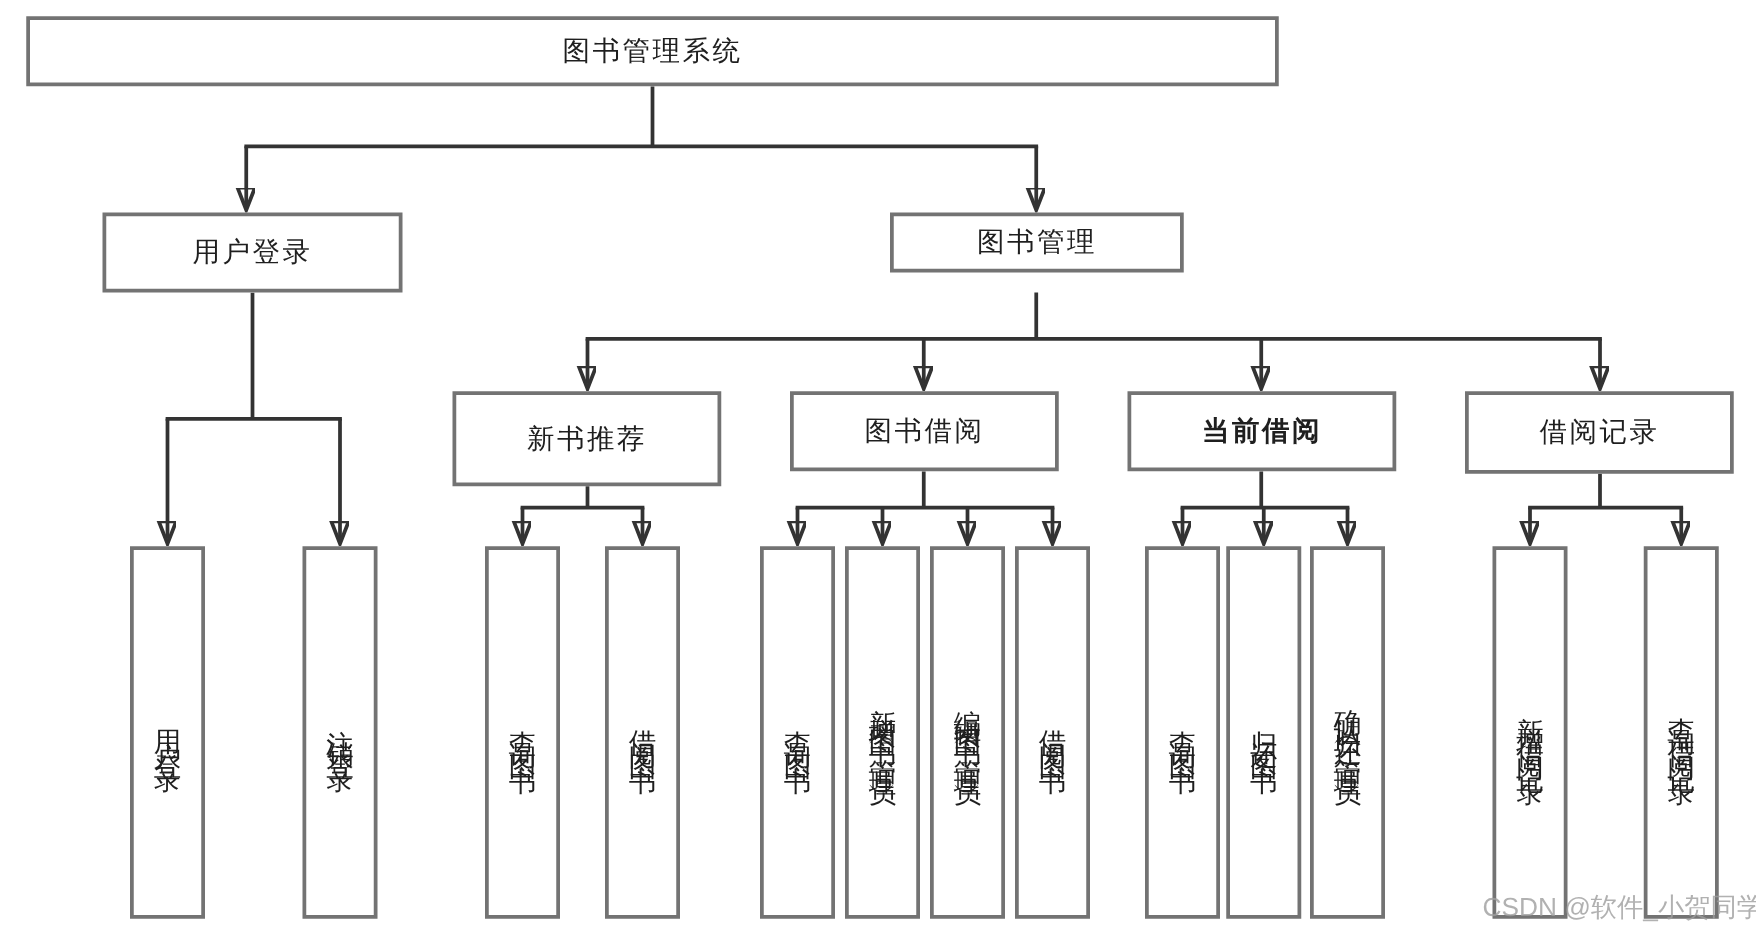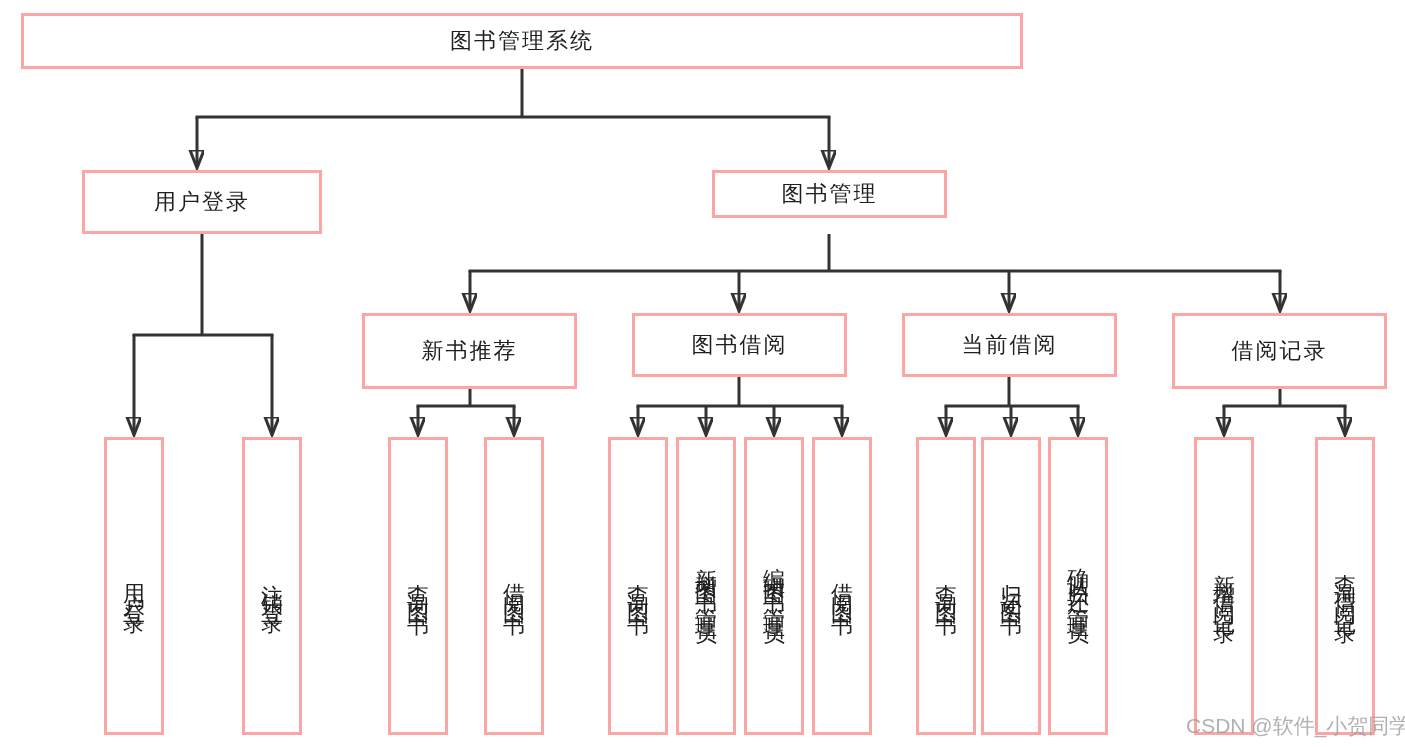--- a/index.html
+++ b/index.html
@@ -24,21 +24,21 @@
     z-index: 1;
   }
   .connectors path, .connectors line {
     stroke: #333333;
     stroke-width: 3;
     fill: none;
   }
   .node {
     position: absolute;
     box-sizing: border-box;
-    border: 3px solid #fca5a5;
+    border: 3px solid #737373;
     background: #ffffff;
     display: flex;
     align-items: center;
     justify-content: center;
     z-index: 2;
     color: #1f1f1f;
   }
   .node.h-label {
     font-size: 22px;
     letter-spacing: 2px;
@@ -135,24 +135,24 @@
   <div class="node h-label" style="left:712px; top:170px; width:235px; height:48px;">
     <span>图书管理</span>
   </div>
 
   <div class="node h-label" style="left:362px; top:313px; width:215px; height:76px;">
     <span>新书推荐</span>
   </div>
   <div class="node h-label" style="left:632px; top:313px; width:215px; height:64px;">
     <span>图书借阅</span>
   </div>
-  <div class="node h-label" style="left:902px; top:313px; width:215px; height:64px;">
+  <div class="node h-label" style="left:902px; top:313px; width:215px; height:64px;font-weight:bold;">
     <span>当前借阅</span>
   </div>
-  <div class="node h-label" style="left:1172px; top:313px; width:215px; height:76px;">
+  <div class="node h-label" style="left:1172px; top:313px; width:215px; height:66px;">
     <span>借阅记录</span>
   </div>
 
   <div class="node leaf" style="left:104px;">
     <span class="vtext">用户登录</span>
   </div>
   <div class="node leaf" style="left:242px;">
     <span class="vtext">注销登录</span>
   </div>
 

